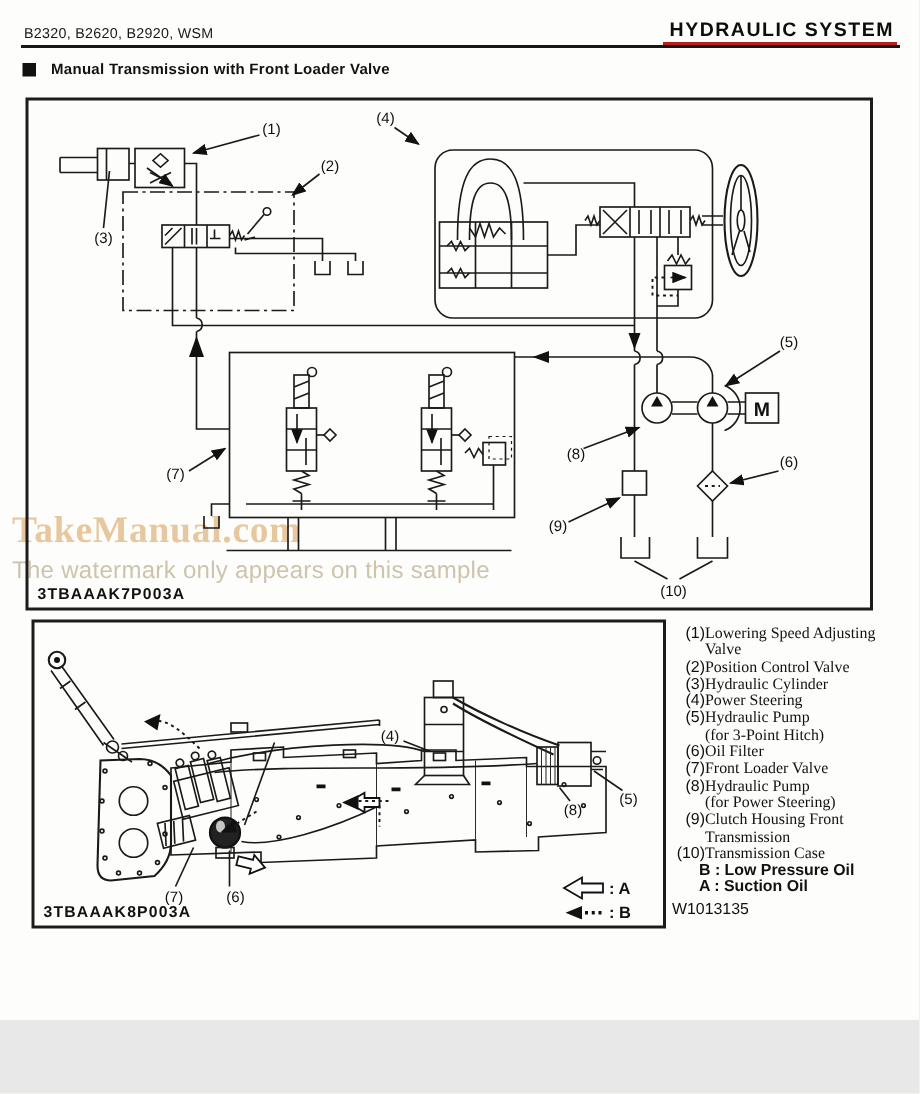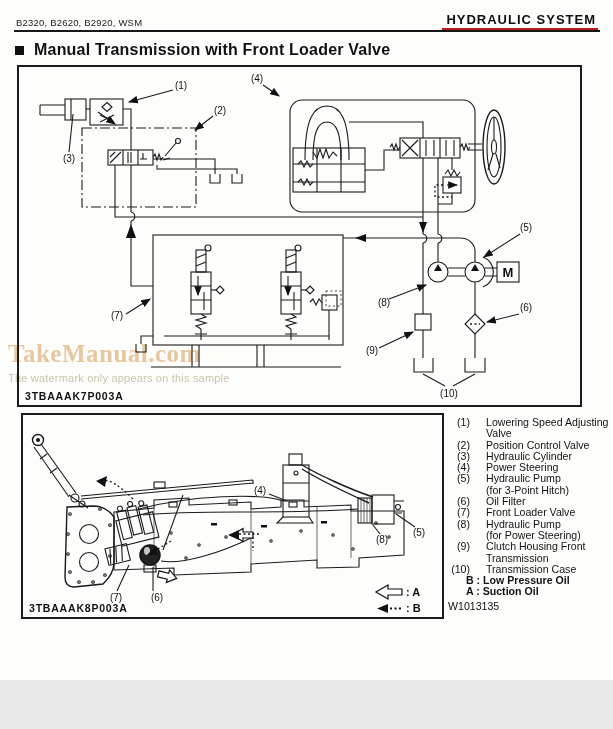--- a/index.html
+++ b/index.html
@@ -6,36 +6,36 @@
   .page{position:relative;width:613px;height:680px;background:#fdfdfb;overflow:hidden;
         font-family:"Liberation Sans",sans-serif;color:#111;}
   
   .hdr-left{position:absolute;left:16px;top:17px;font-size:9.5px;letter-spacing:.2px;color:#1a1a1a;}
   .hdr-right{position:absolute;right:15px;top:12px;font-size:13px;font-weight:bold;letter-spacing:1px;
              border-bottom:2px solid #b91c1c;padding:0 2px 1px 4px;color:#0d0d0d;}
   .hdr-rule{position:absolute;left:14px;right:13px;top:30px;height:2px;background:#161616;}
   
   .sec-title{position:absolute;left:15px;top:41px;display:flex;align-items:center;}
   .sec-title .sq{width:9px;height:9px;background:#111;margin-right:10px;}
-  .sec-title .txt{font-size:16px;font-weight:bold;letter-spacing:.2px;text-align:center;}
+  .sec-title .txt{font-size:10px;font-weight:bold;letter-spacing:.2px;text-align:center;}
   
   .wm{position:absolute;left:8px;top:340px;z-index:0;pointer-events:none;}
   .wm-brand{font-size:25px;font-weight:bold;letter-spacing:.5px;}
-  .wm-note{font-size:11px;margin-top:4px;letter-spacing:.2px;}
+  .wm-note{font-size:16px;margin-top:4px;letter-spacing:.2px;}
   
   .fig{position:absolute;border:2px solid #1c1c1c;z-index:1;background:transparent;}
   .fig-top{left:17px;top:65px;width:561px;height:338px;}
   .fig-bottom{left:21px;top:413px;width:419px;height:202px;}
   .fig svg{display:block;}
   .fig-code{position:absolute;left:6px;bottom:3px;font-size:10.5px;font-weight:bold;letter-spacing:.8px;text-align:center;}
   
   .legend{position:absolute;left:448px;top:417px;width:162px;z-index:1;font-size:10.6px;line-height:11.3px;}
   .lg-row{display:flex;}
   .lg-num{width:22px;text-align:right;flex:none;}
-  .lg-txt{padding-left:16px;}
+  .lg-txt{padding-left:0;font-family:Liberation Serif, serif;}
   .lg-flow{font-weight:bold;padding-left:18px;}
   .legend-ref{padding-right:4px;margin-top:3px;}
   
   svg .ln{stroke:#1a1a1a;stroke-width:1.1;fill:none;}
   svg .thk{stroke:#1a1a1a;stroke-width:1.4;fill:none;}
   svg .thin{stroke:#2a2a2a;stroke-width:0.7;fill:none;}
   svg .fil{fill:#111;stroke:none;}
   svg .wht{fill:#fff;stroke:#111;stroke-width:1.2;}
   svg .dd{stroke:#1a1a1a;stroke-width:1.1;fill:none;stroke-dasharray:10,3,2,3;}
   svg .dsh{stroke:#1a1a1a;stroke-width:1.3;fill:none;stroke-dasharray:2,2.5;}

